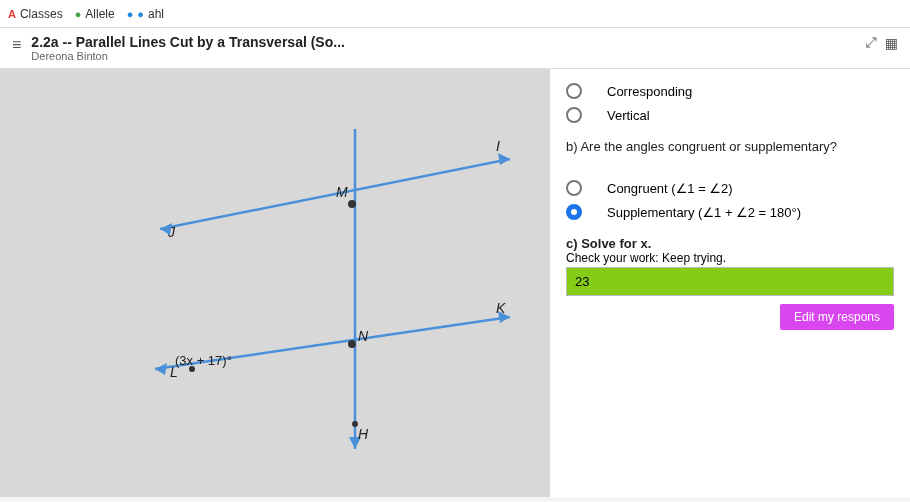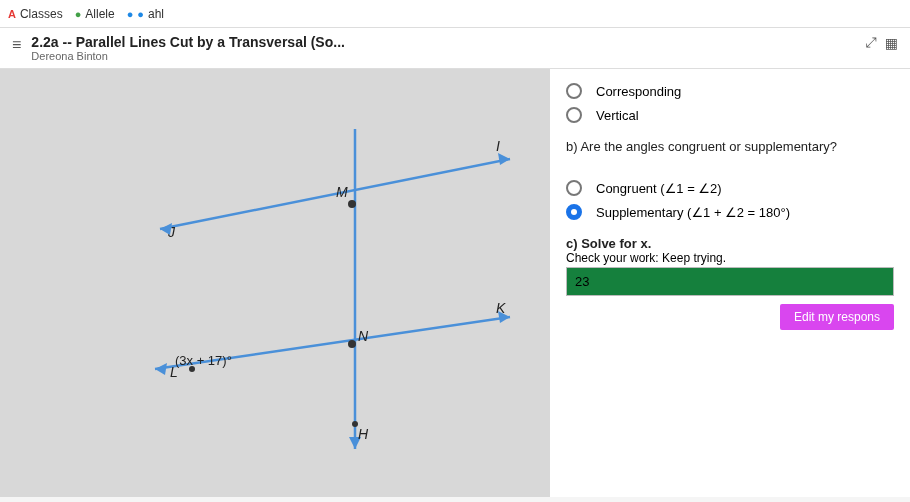--- a/index.html
+++ b/index.html
@@ -74,21 +74,21 @@
     }
     .radio-group {
       display: flex;
       flex-direction: column;
       gap: 8px;
       margin-bottom: 16px;
     }
     .radio-item {
       display: flex;
       align-items: center;
-      gap: 14px;
+      gap: 25px;
       cursor: pointer;
       font-size: 13px;
     }
     .radio-circle {
       width: 16px;
       height: 16px;
       border-radius: 50%;
       border: 2px solid #777;
       display: flex;
       align-items: center;
@@ -122,21 +122,21 @@
       color: #000000;
       margin-bottom: 2px;
     }
     .tries-text {
       font-size: 12px;
       color: #444;
       margin-bottom: 8px;
     }
     .answer-box {
       border: 1px solid #bbb;
-      background: #15803d;
+      background: #84cc16;
       padding: 6px 8px;
       font-size: 13px;
       width: 100%;
       margin-bottom: 8px;
     }
     .edit-btn {
       float: right;
       background: #d946ef;
       color: #fff;
       border: none;

